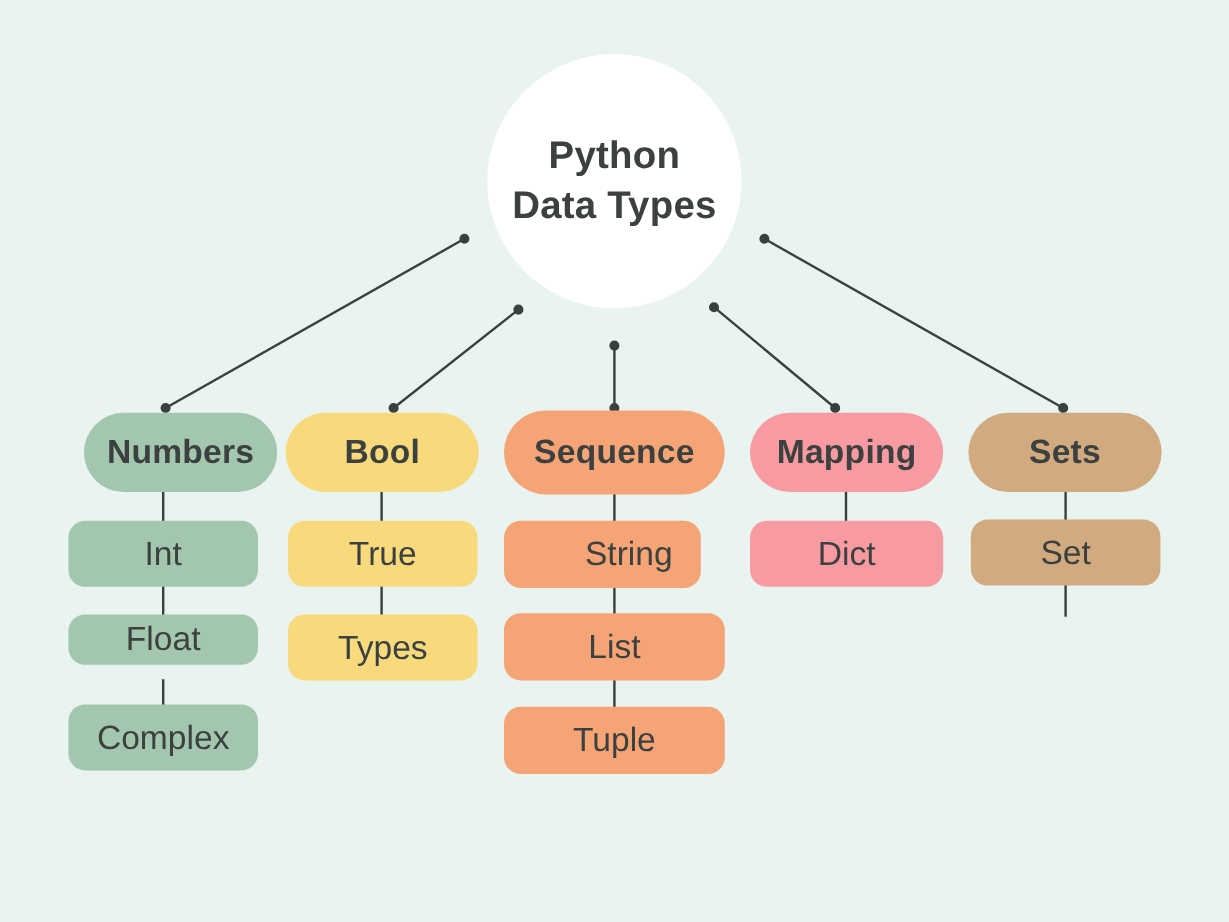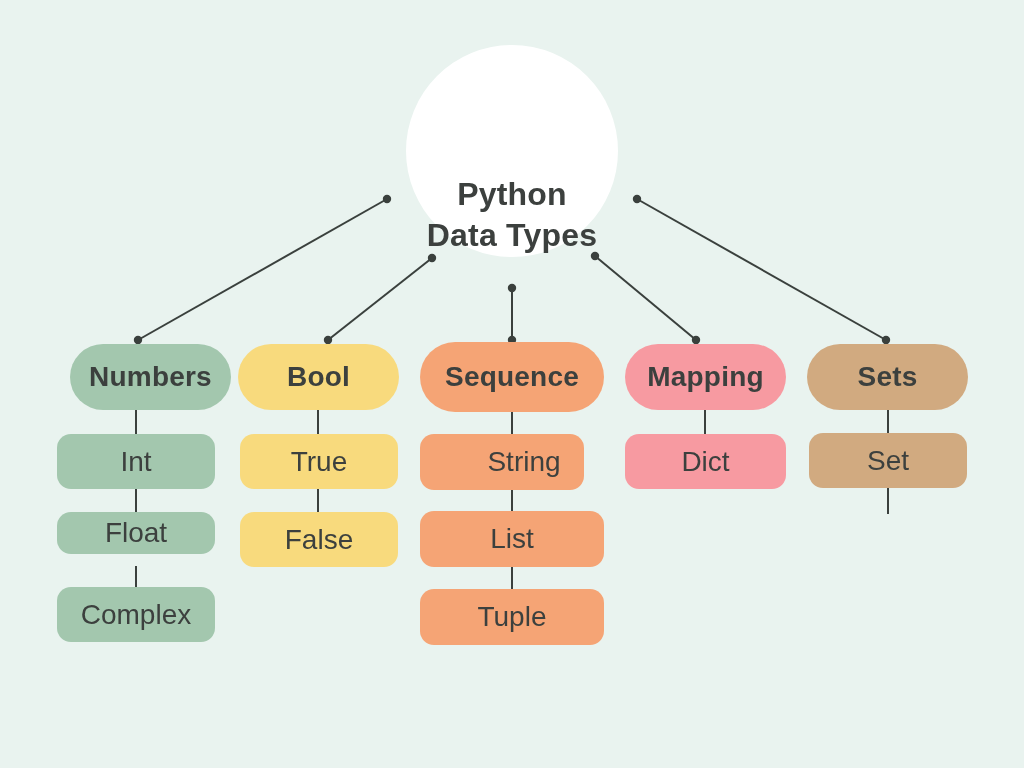--- a/index.html
+++ b/index.html
@@ -15,21 +15,21 @@
     color:var(--text);
     position:relative;
     overflow:hidden;
   }
   .stage{position:absolute;inset:0;width:1024px;height:768px;}
   svg.wires{position:absolute;left:0;top:0;z-index:0;}
   .root-circle{
     position:absolute;
     left:406px;top:45px;width:212px;height:212px;
     background:#ffffff;border-radius:50%;
-    display:flex;align-items:flex-end;justify-content:center;
+    display:flex;align-items:center;justify-content:center;
     text-align:center;z-index:1;
   }
   .root-title{
     font-size:32px;font-weight:700;line-height:1.3;
     letter-spacing:.2px;
   }
   .node{
     position:absolute;z-index:1;
     display:flex;align-items:center;justify-content:center;
     text-align:center;
@@ -121,21 +121,21 @@
     <span>Complex</span>
   </div>
 
   <div class="node pill" style="left: 238px; top: 344px; width: 161px; height: 66px; background-color: rgb(248, 218, 125);">
     <span>Bool</span>
   </div>
   <div class="node box" style="left: 240px; top: 434px; width: 158px; height: 55px; background-color: rgb(248, 218, 125);">
     <span>True</span>
   </div>
   <div class="node box" style="left: 240px; top: 512px; width: 158px; height: 55px; background-color: rgb(248, 218, 125);">
-    <span>False</span>
+    <span>Types</span>
   </div>
 
   <div class="node pill" style="left: 420px; top: 342px; width: 184px; height: 70px; background-color: rgb(245, 164, 117);">
     <span>Sequence</span>
   </div>
   <div class="node box" style="left: 420px; top: 434px; width: 164px; height: 56px; background-color: rgb(245, 164, 117); padding-left: 44px;">
     <span>String</span>
   </div>
   <div class="node box" style="left: 420px; top: 511px; width: 184px; height: 56px; background-color: rgb(245, 164, 117);">
     <span>List</span>

